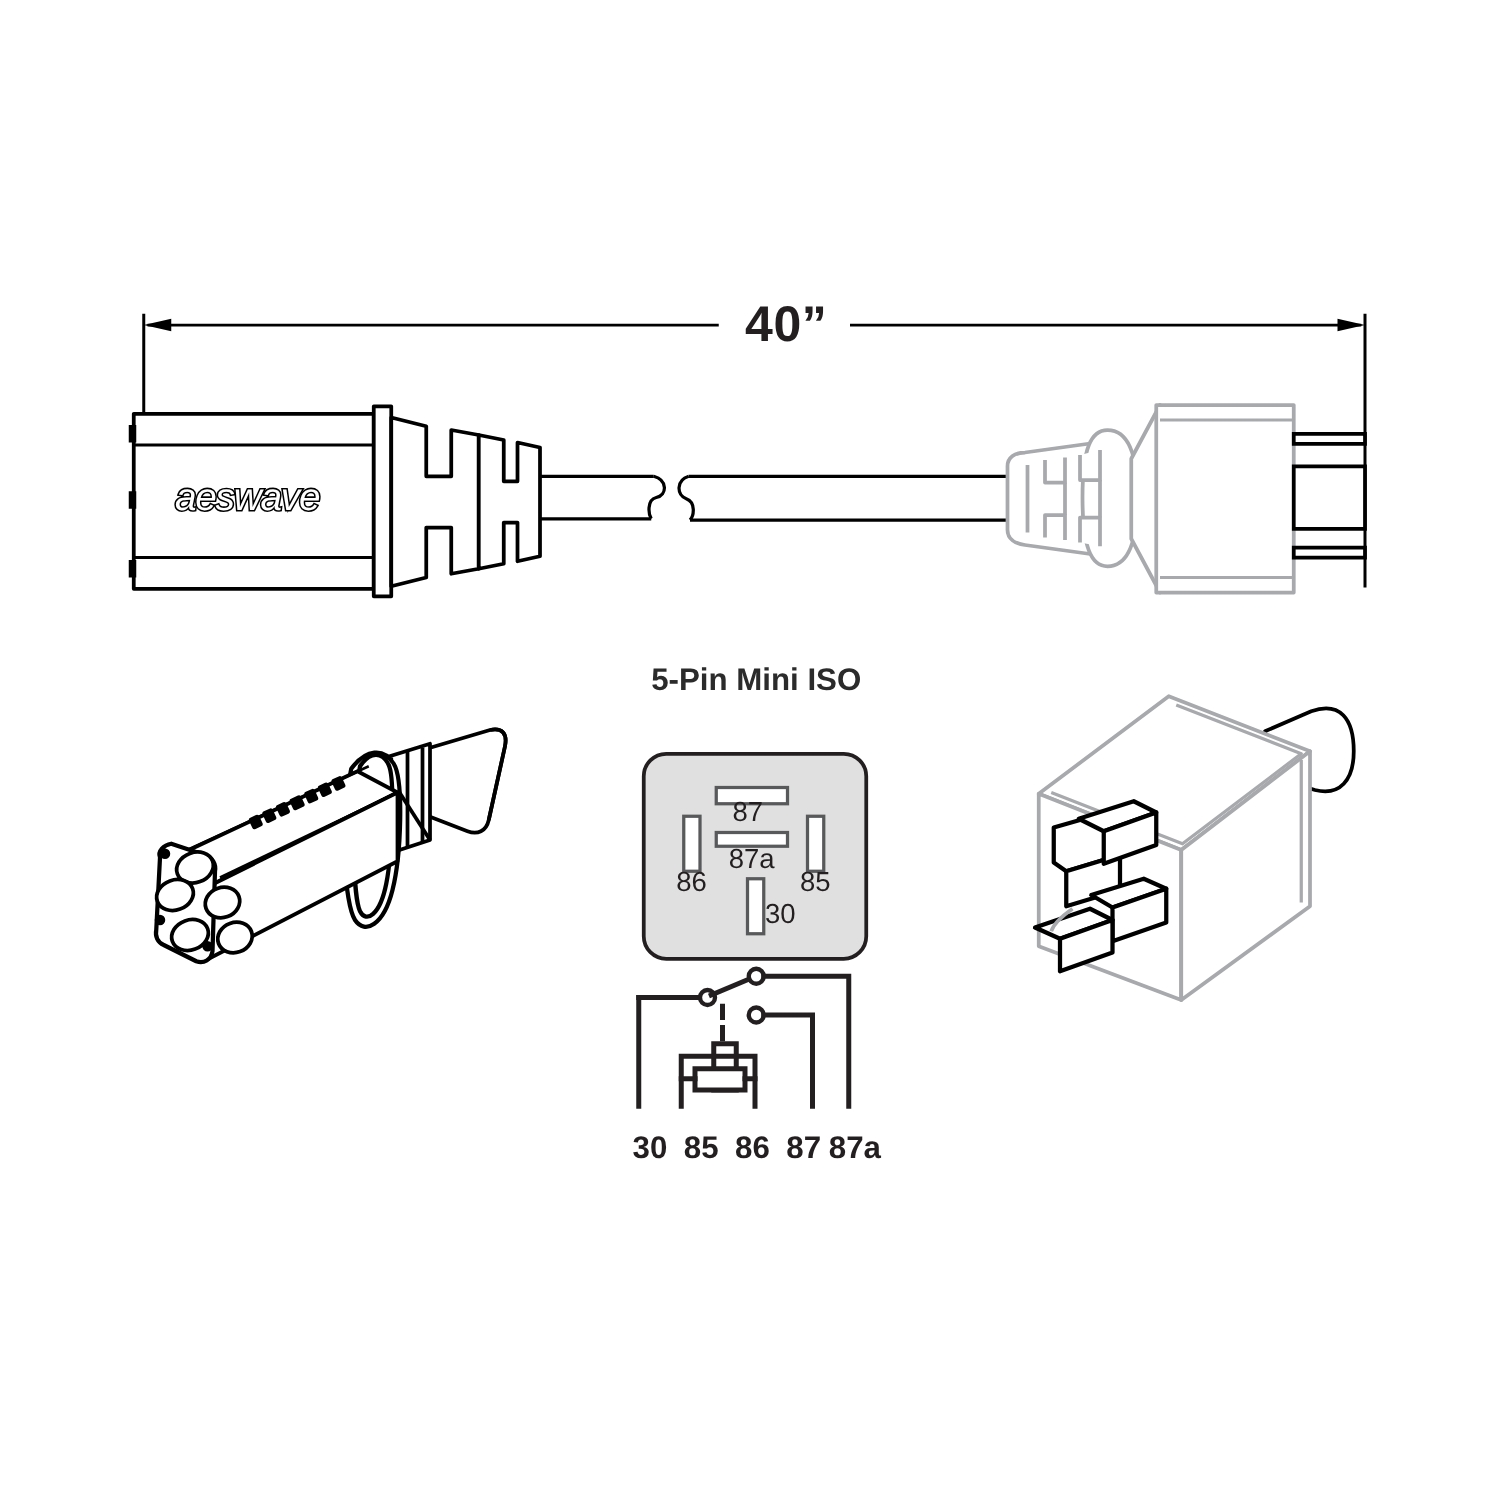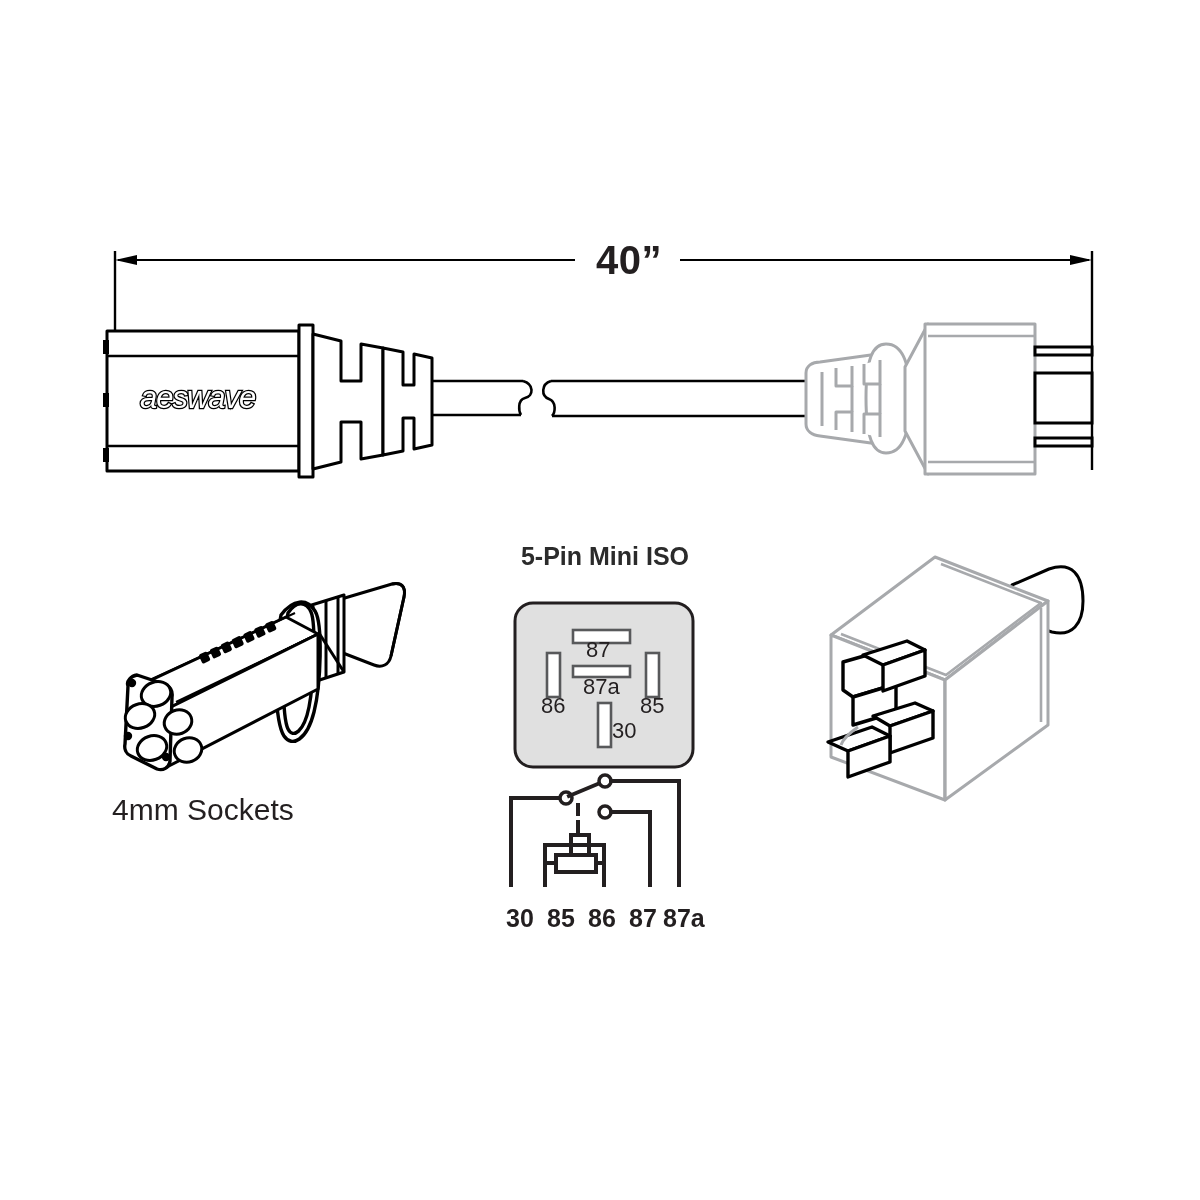--- a/index.html
+++ b/index.html
@@ -286,29 +286,28 @@
 
       <path d="M858 727 C848 734 843 739 841 745" fill="none" stroke="#a7a9ac" stroke-width="3"></path>
     </g>
 
   </svg>
 
   <div class="txt dim-text" style="left:596px; top:238px;">40”</div>
 
   <div class="txt brand" style="left:140px; top:380px;">aeswave</div>
 
-  <div class="txt heading" style="left:505px; top:530px; width:200px;margin-top:12px;">5-Pin Mini ISO</div>
+  <div class="txt heading" style="left:505px; top:530px; width:200px;">5-Pin Mini ISO</div>
 
   <div class="txt pinlabel" style="left:586px; top:637px;">87</div>
   <div class="txt pinlabel" style="left:583px; top:674px;">87a</div>
   <div class="txt pinlabel" style="left:541px; top:693px;">86</div>
   <div class="txt pinlabel" style="left:640px; top:693px;">85</div>
   <div class="txt pinlabel" style="left:612px; top:718px;">30</div>
 
-  <div class="txt caption" style="left:112px; top:793px;">4mm Sockets</div>
 
   <div class="txt schem-label" style="left:506px; top:904px;">30</div>
   <div class="txt schem-label" style="left:547px; top:904px;">85</div>
   <div class="txt schem-label" style="left:588px; top:904px;">86</div>
   <div class="txt schem-label" style="left:629px; top:904px;">87</div>
   <div class="txt schem-label" style="left:663px; top:904px;">87a</div>
 
 </div>
 
 </body></html>

